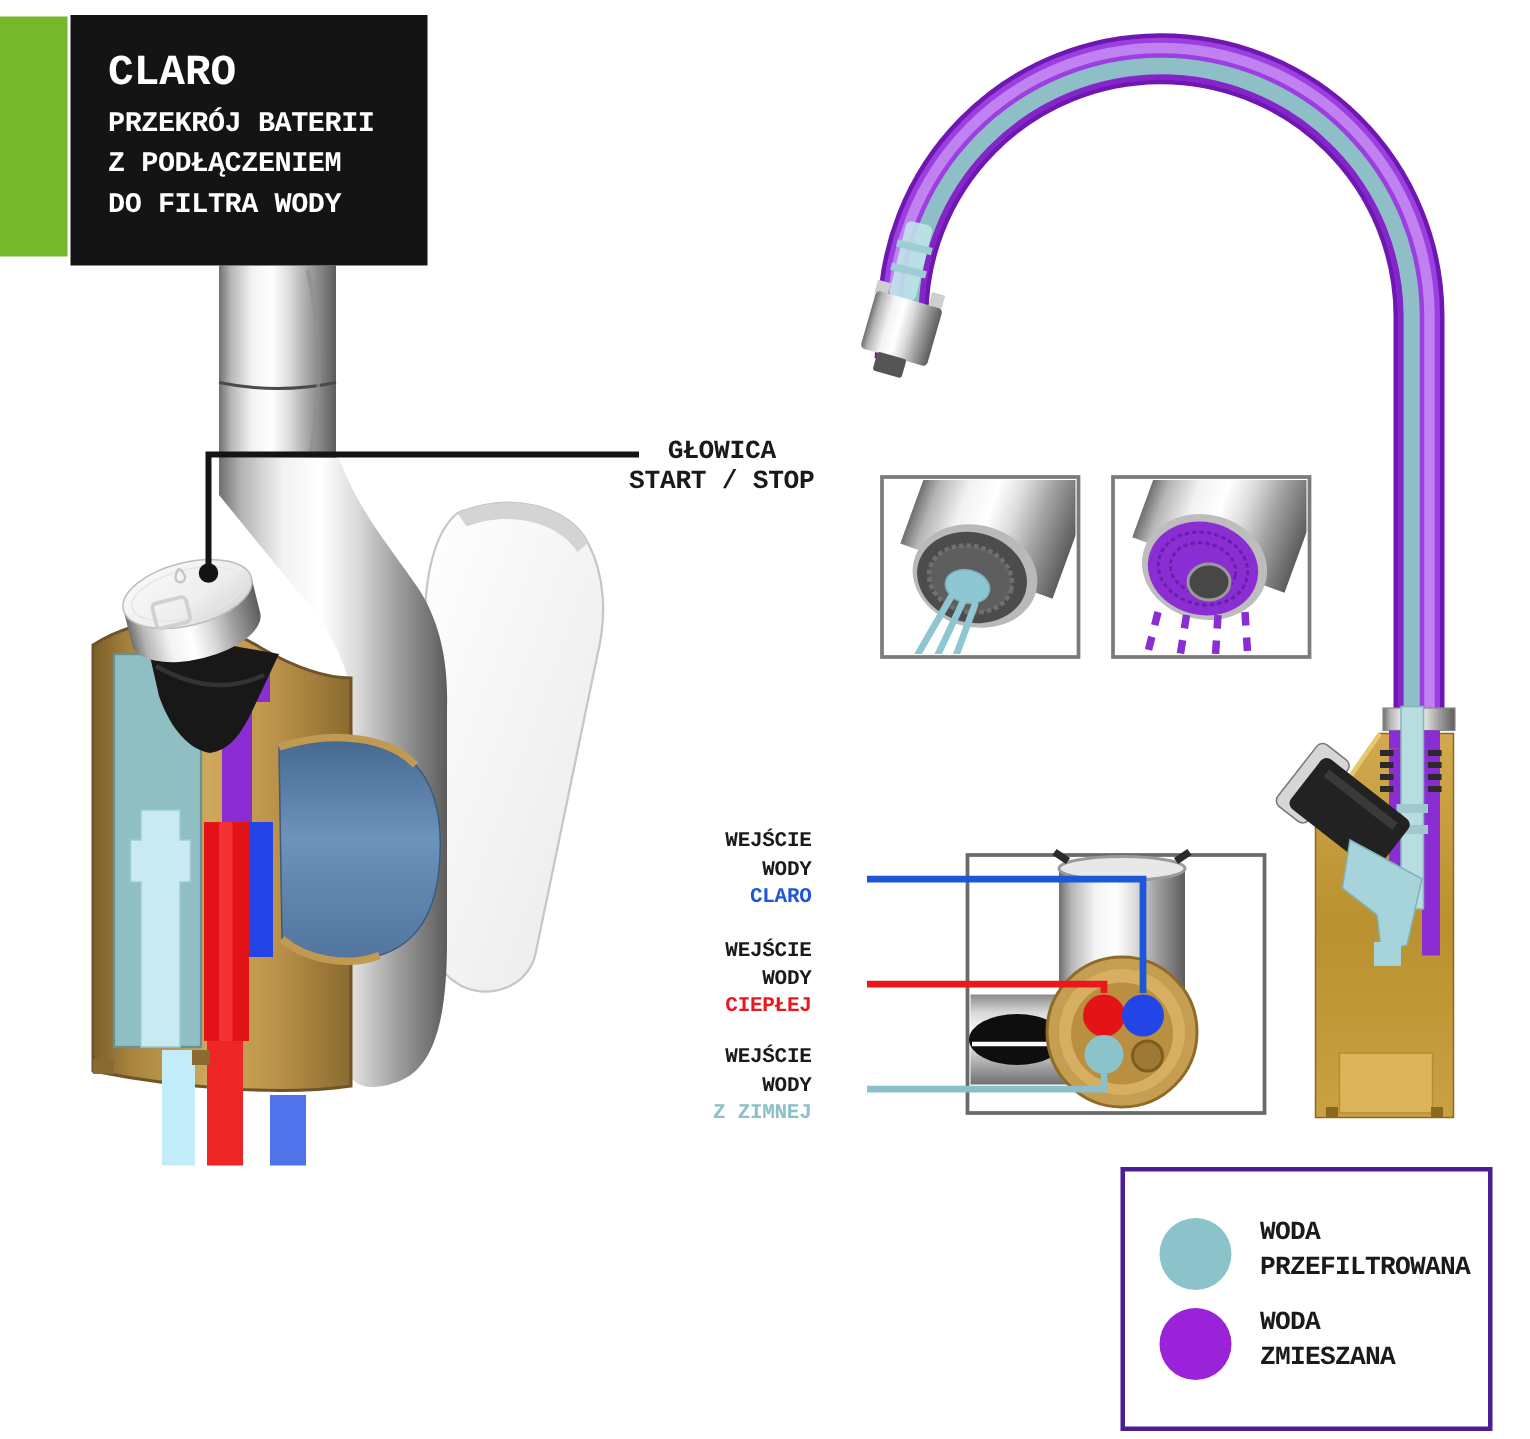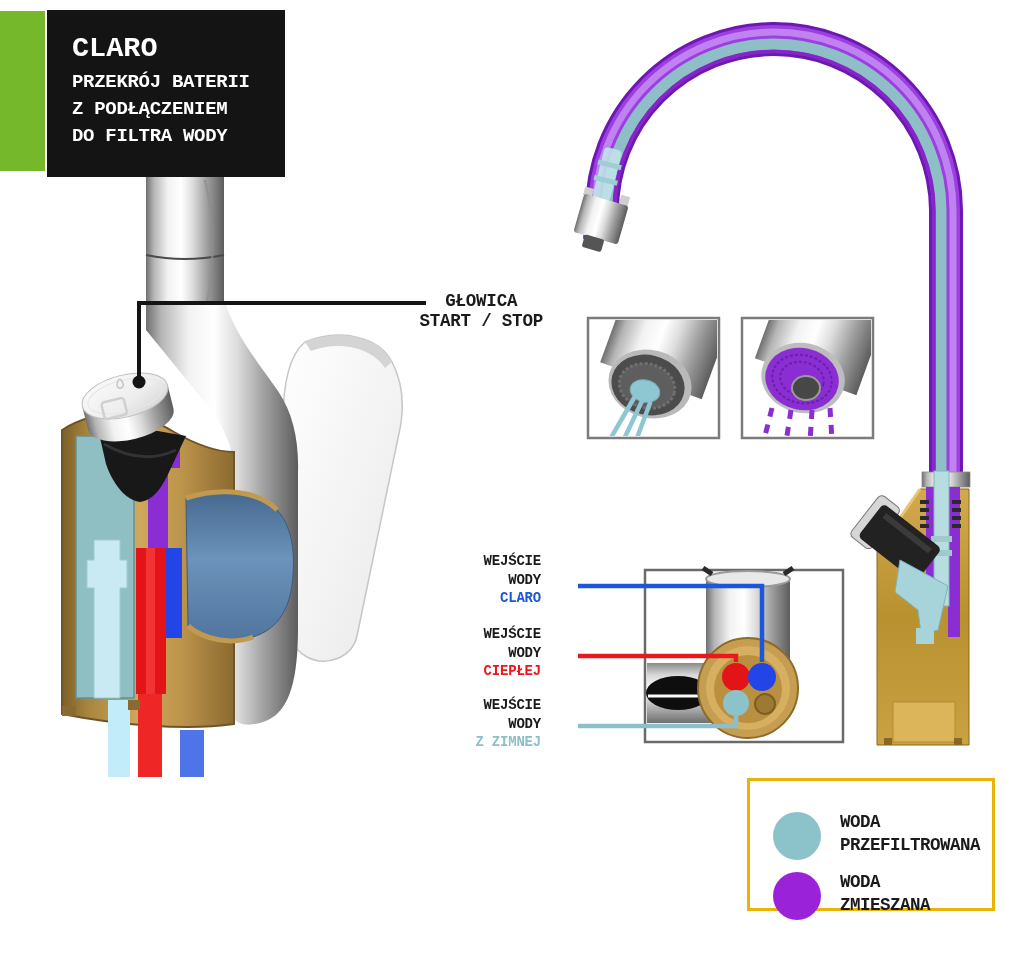--- a/index.html
+++ b/index.html
@@ -12,22 +12,22 @@
                padding:24px 10px 0 25px;}
   .title-panel h1{margin:0 0 5px 0;font-size:28.5px;line-height:30px;font-weight:700;color:#fff;letter-spacing:0;}
   .title-panel .sub{font-size:19px;line-height:27px;font-weight:700;color:#fff;letter-spacing:-0.3px;}
   
   .callout-label{position:absolute;right:477px;top:291px;text-align:center;font-weight:700;
                  font-size:17.5px;line-height:20px;color:#1a1a1d;letter-spacing:-0.2px;}
   .inlet{position:absolute;right:479px;text-align:right;font-weight:700;font-size:14px;
          line-height:18.5px;color:#1a1a1d;letter-spacing:-0.2px;}
   .inlet.i0{top:552px;} .inlet.i1{top:625px;} .inlet.i2{top:696px;}
   
-  .legend{position:absolute;left:747px;top:778px;width:248px;height:133px;box-sizing:border-box;
-          border:3px solid #eab308;background:#fff;}
+  .legend{position:absolute;left:747px;top:778px;width:248px;height:176px;box-sizing:border-box;
+          border:3px solid #4c1d95;background:#fff;}
   .legend-dot{position:absolute;left:23px;width:48px;height:48px;border-radius:50%;}
   .legend-dot.d0{top:31px;} .legend-dot.d1{top:91px;}
   .legend-text{position:absolute;left:90px;font-weight:700;font-size:17.5px;line-height:23px;
                color:#1a1a1d;letter-spacing:-0.5px;}
   .legend-text.t0{top:30px;} .legend-text.t1{top:90px;}
 </style>
 </head>
 <body>
 
 <div class="canvas">

